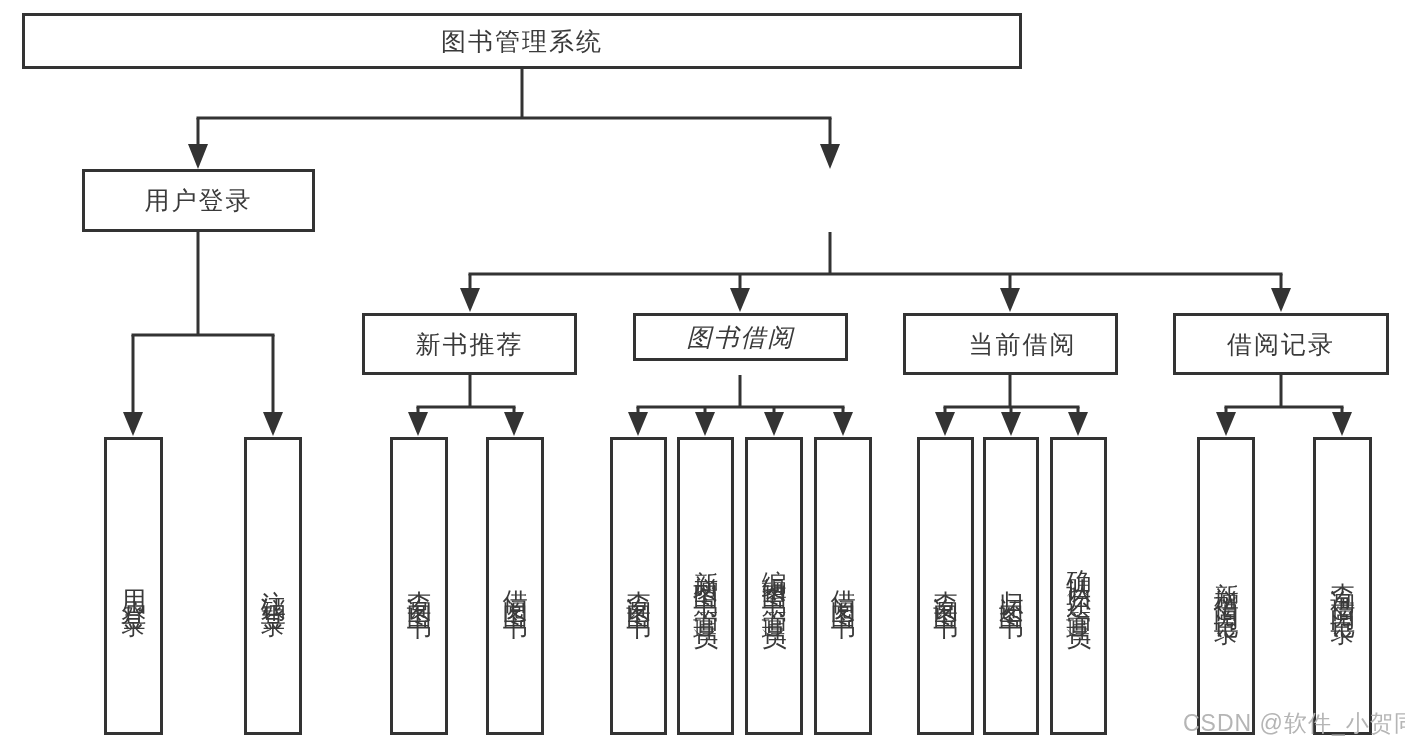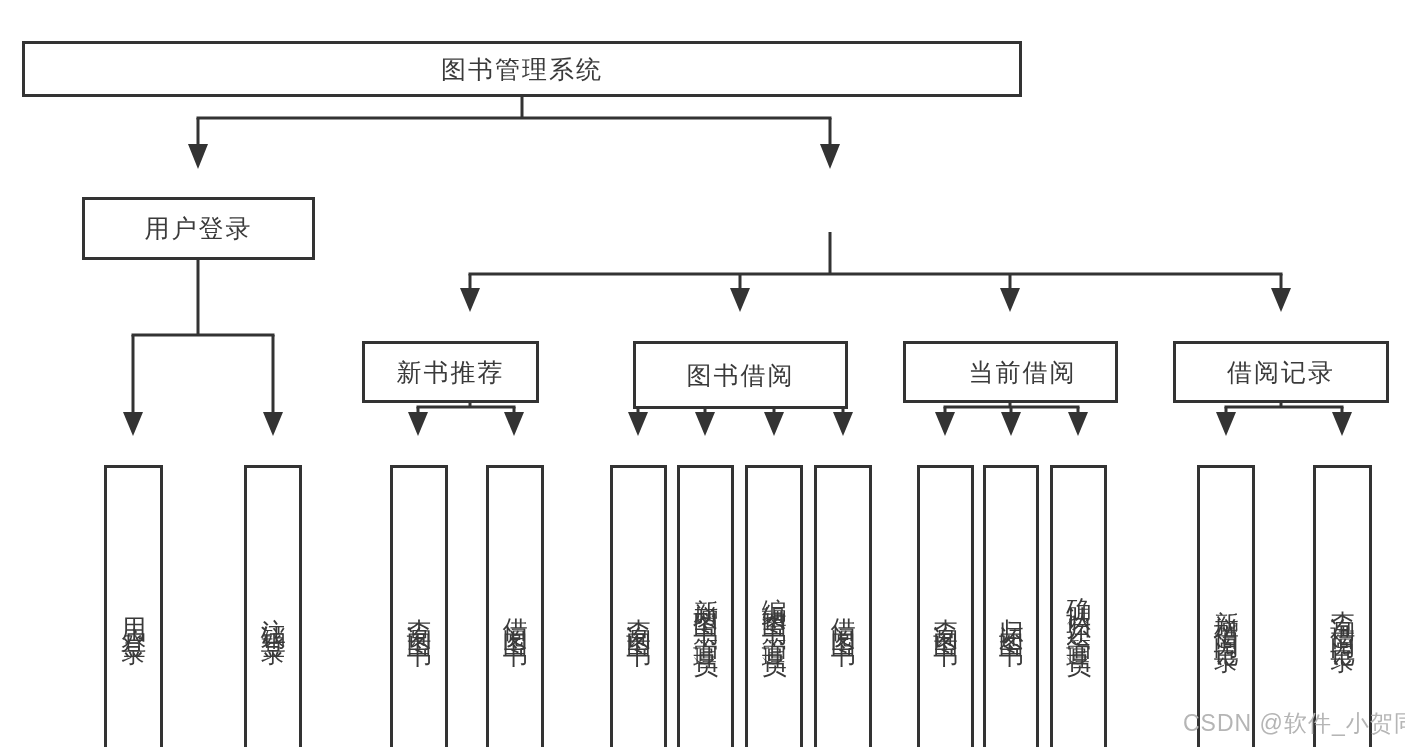--- a/index.html
+++ b/index.html
@@ -26,21 +26,20 @@
     box-sizing: border-box;
     background: #ffffff;
     border: 3px solid #333333;
     display: flex;
     align-items: center;
     justify-content: center;
     color: #3a3a3a;
     font-size: 25px;
     letter-spacing: 2px;
     white-space: nowrap;
-    margin-top: 28px;
   }
   .leaf {
     top: 437px;
     height: 298px;
     align-items: center;
     justify-content: center;
   }
   .vtext {
     writing-mode: vertical-rl;
     text-orientation: mixed;
@@ -139,24 +138,24 @@
   </svg>
 
   <div class="node" style="left:22px; top:13px; width:1000px; height:56px;">
     <span>图书管理系统</span>
   </div>
 
   <div class="node" style="left:82px; top:169px; width:233px; height:63px;">
     <span>用户登录</span>
   </div>
 
-  <div class="node" style="left:362px; top:313px; width:177px; height:62px;">
+  <div class="node" style="left:362px; top:313px; width:215px; height:62px;">
     <span>新书推荐</span>
   </div>
-  <div class="node" style="left:633px; top:313px; width:215px; height:68px;">
+  <div class="node" style="left:633px; top:313px; width:215px; height:48px;font-style:italic;">
     <span>图书借阅</span>
   </div>
   <div class="node" style="left:903px; top:313px; width:215px; height:62px;padding-left:24px;">
     <span>当前借阅</span>
   </div>
   <div class="node" style="left:1173px; top:313px; width:216px; height:62px;">
     <span>借阅记录</span>
   </div>
 
   <div class="node leaf" style="left:104px; width:59px;">

